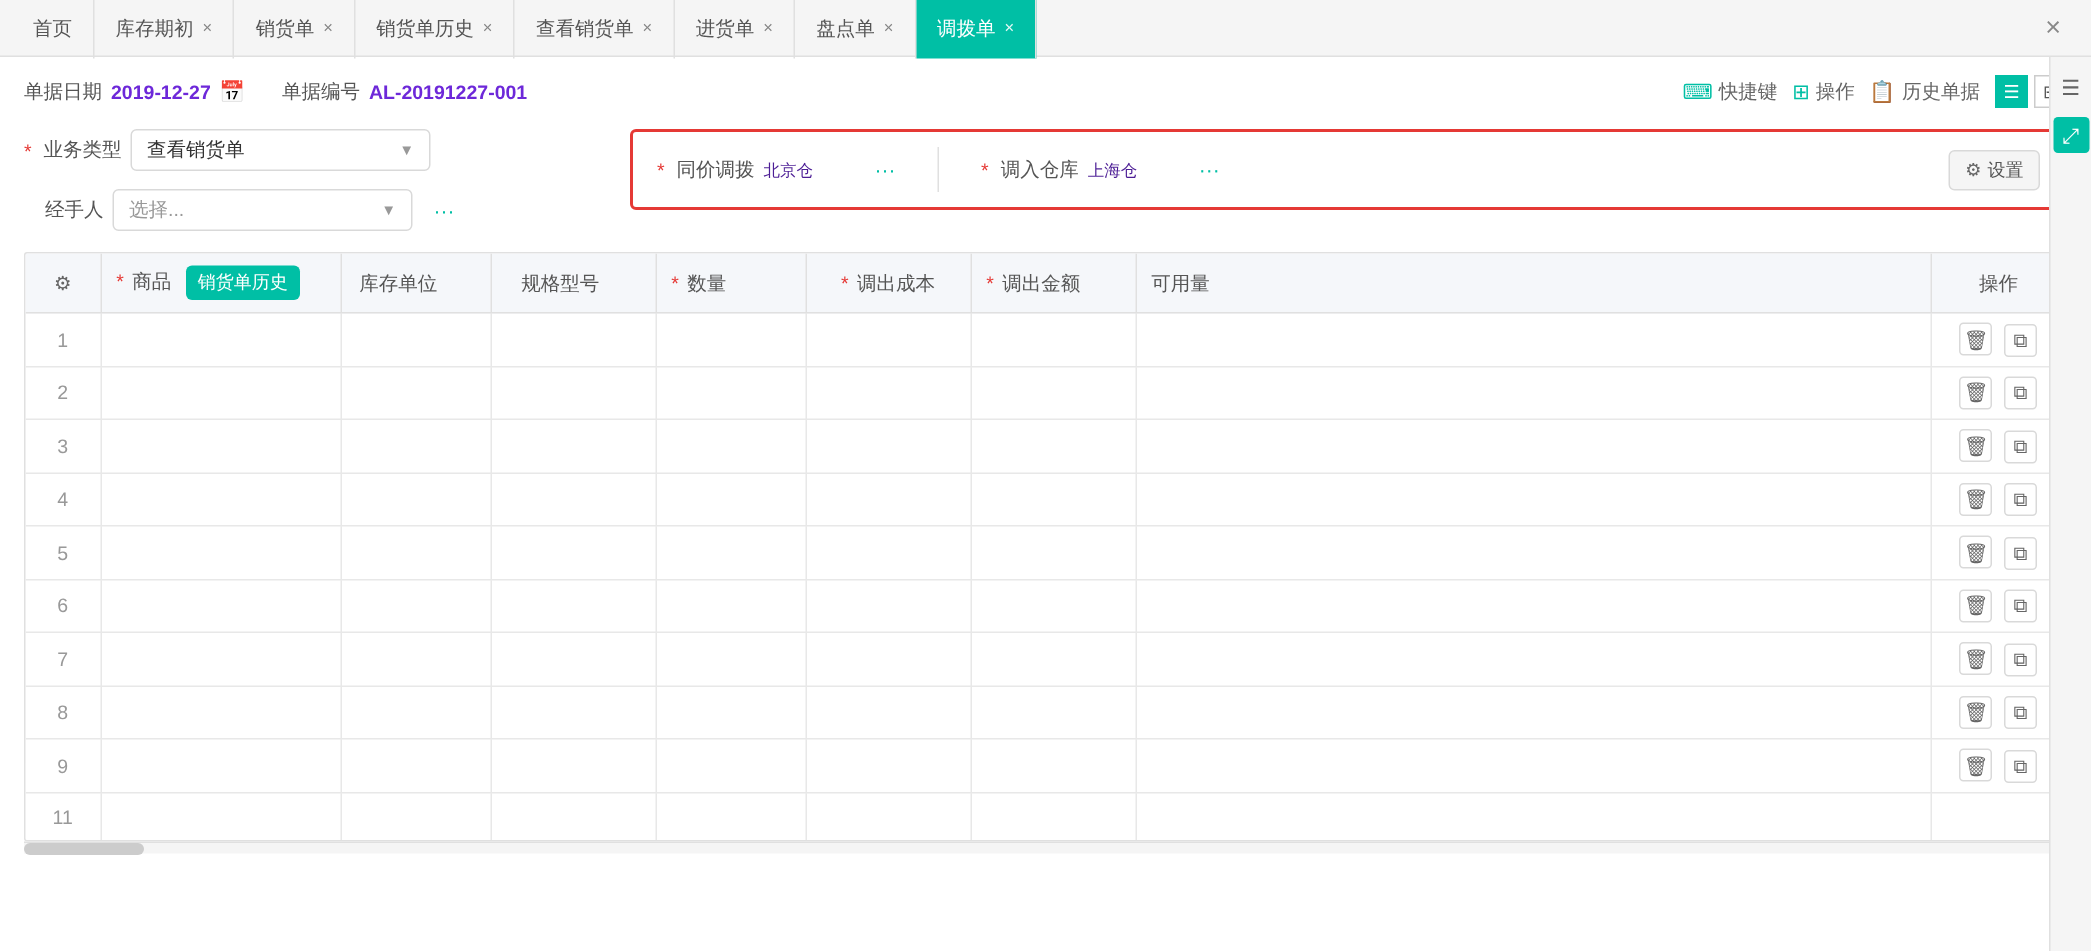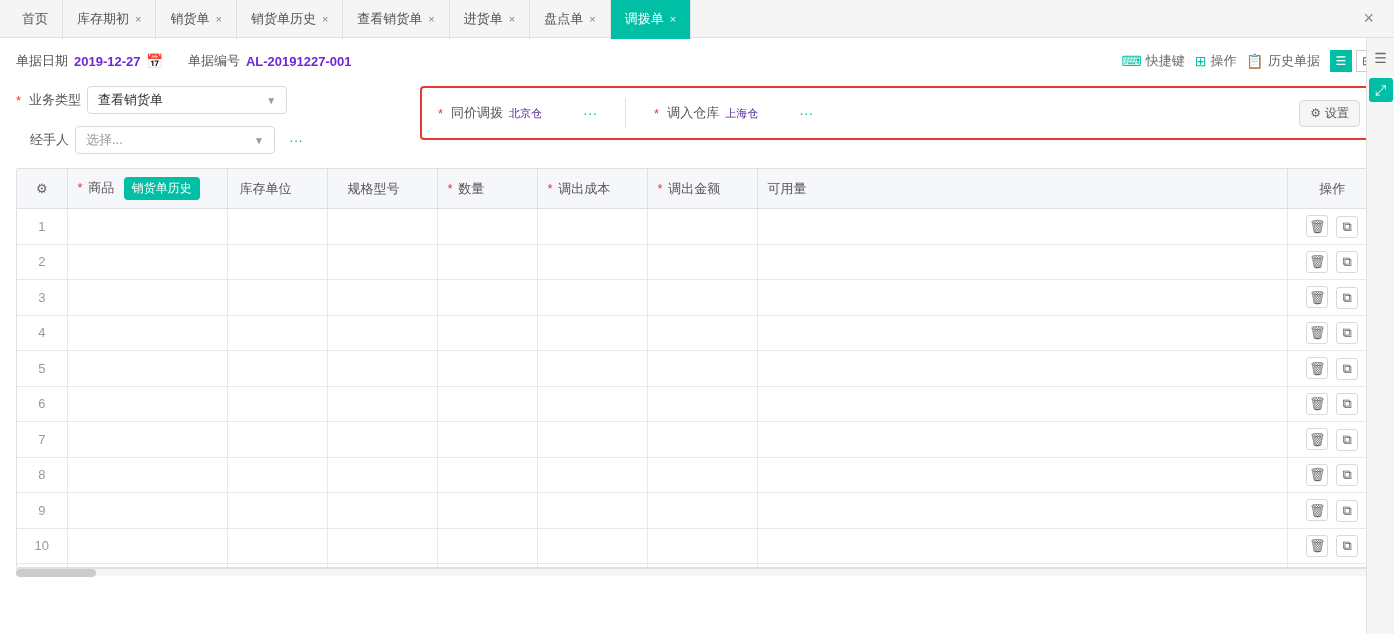--- a/index.html
+++ b/index.html
@@ -244,21 +244,21 @@
                 <span class="th-required">*</span>
                 <span>商品</span>
                 <button class="scan-btn">销货单历史</button>
               </th>
               <th style="width:100px;padding-left:12px;">库存单位</th>
               <th style="width:110px;padding-left:20px;">规格型号</th>
               <th style="width:100px;">
                 <span class="th-required">*</span>
                 <span>数量</span>
               </th>
-              <th style="width:110px;">
+              <th style="width:110px;text-align:center;">
                 <span class="th-required">*</span>
                 <span>调出成本</span>
               </th>
               <th style="width:110px;">
                 <span class="th-required">*</span>
                 <span>调出金额</span>
               </th>
               <th>可用量</th>
               <th style="width:90px; text-align:center;">操作</th>
             </tr>
@@ -384,34 +384,20 @@
       <td style="cursor:pointer;"></td>
       <td style="cursor:pointer;"></td>
       <td></td>
       <td></td>
       <td class="col-ops">
         <span class="op-icon">🗑</span>
         <span class="op-icon">⧉</span>
       </td>
     </tr>
               <tr>
-      <td class="row-num">10</td>
-      <td style="cursor:pointer;"></td>
-      <td></td>
-      <td></td>
-      <td style="cursor:pointer;"></td>
-      <td style="cursor:pointer;"></td>
-      <td></td>
-      <td></td>
-      <td class="col-ops">
-        <span class="op-icon">🗑</span>
-        <span class="op-icon">⧉</span>
-      </td>
-    </tr>
-              <tr>
       <td class="row-num">11</td>
       <td></td>
       <td></td>
       <td></td>
       <td></td>
       <td></td>
       <td></td>
       <td></td>
       <td class="col-ops">
         

